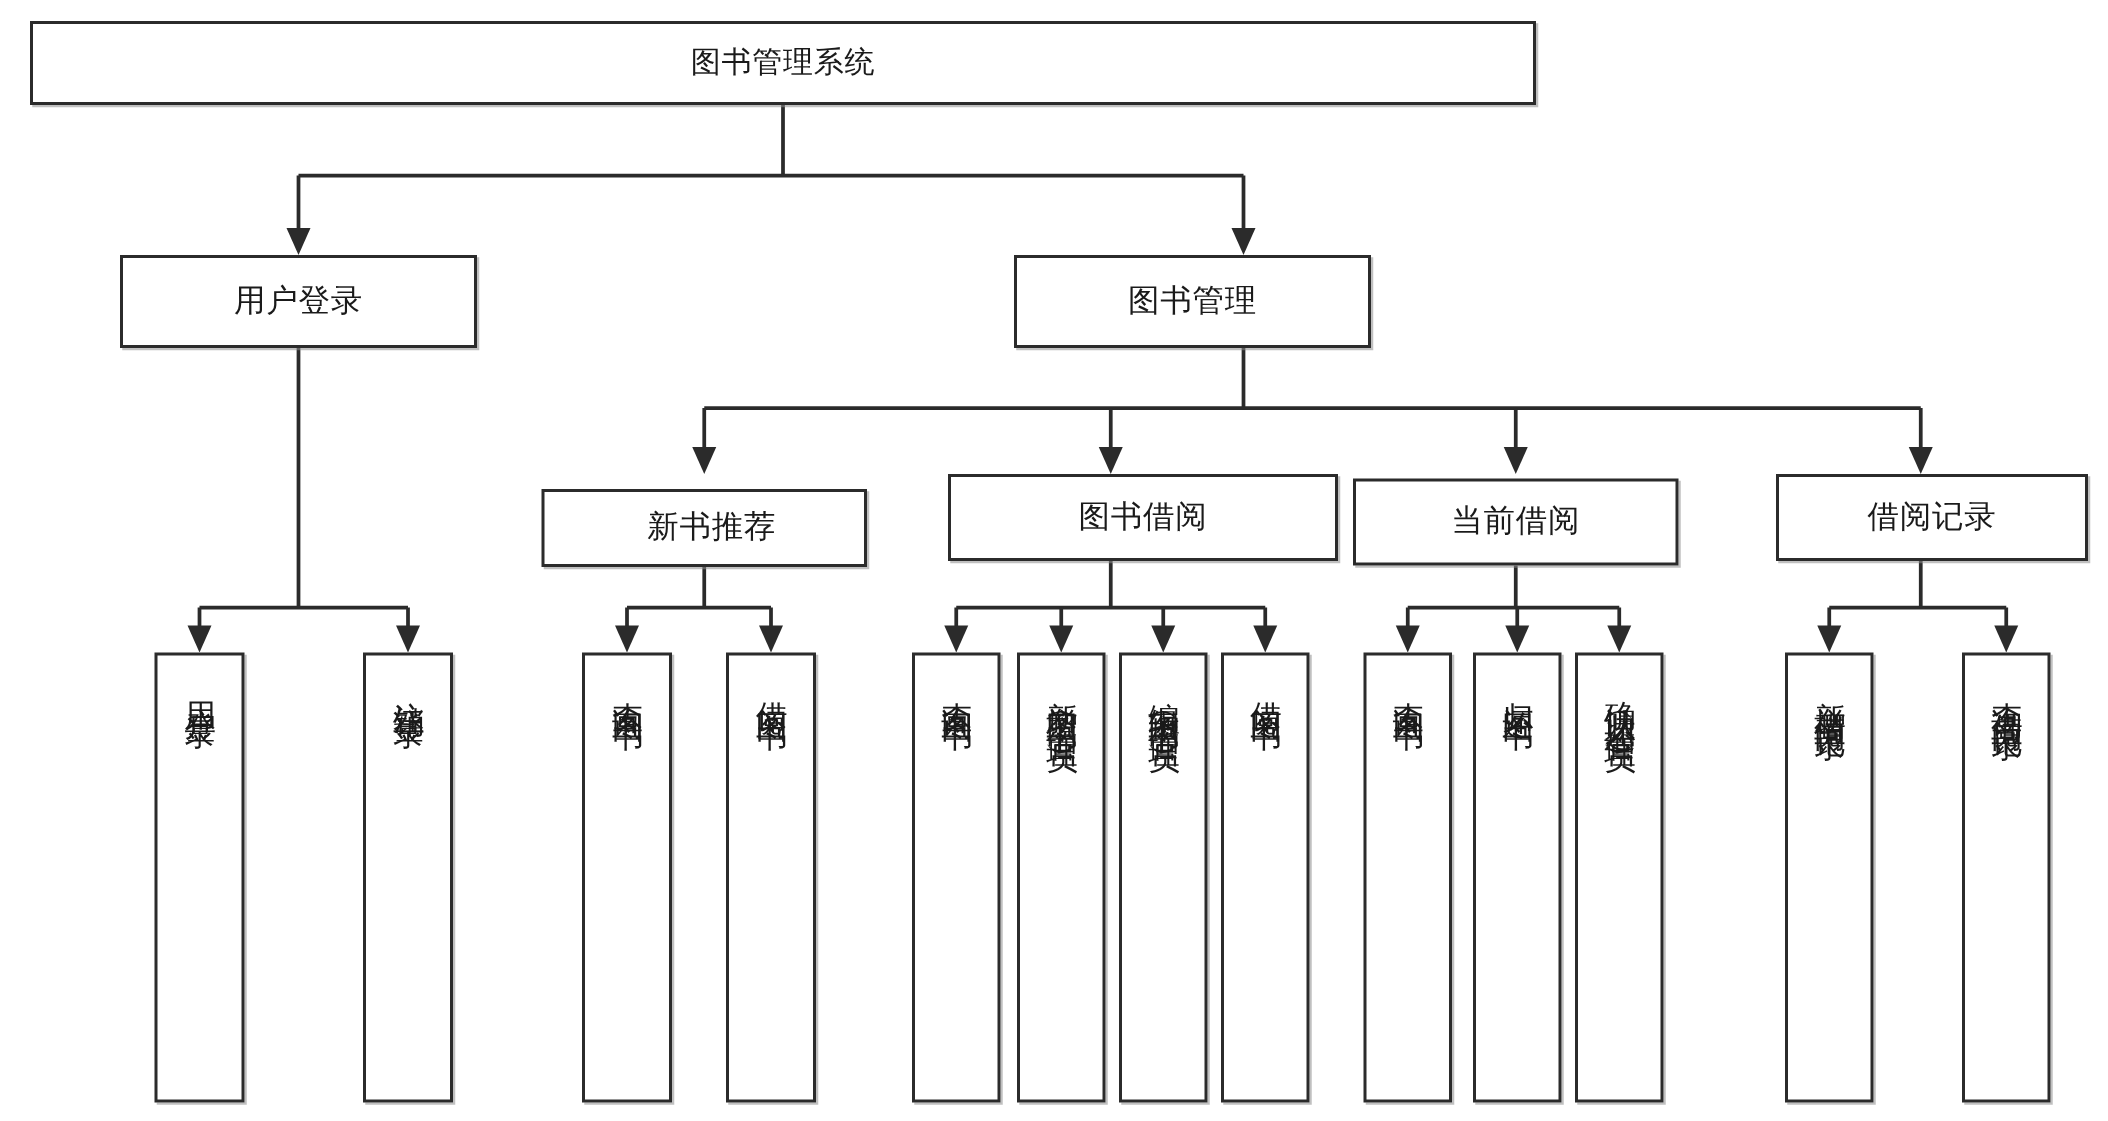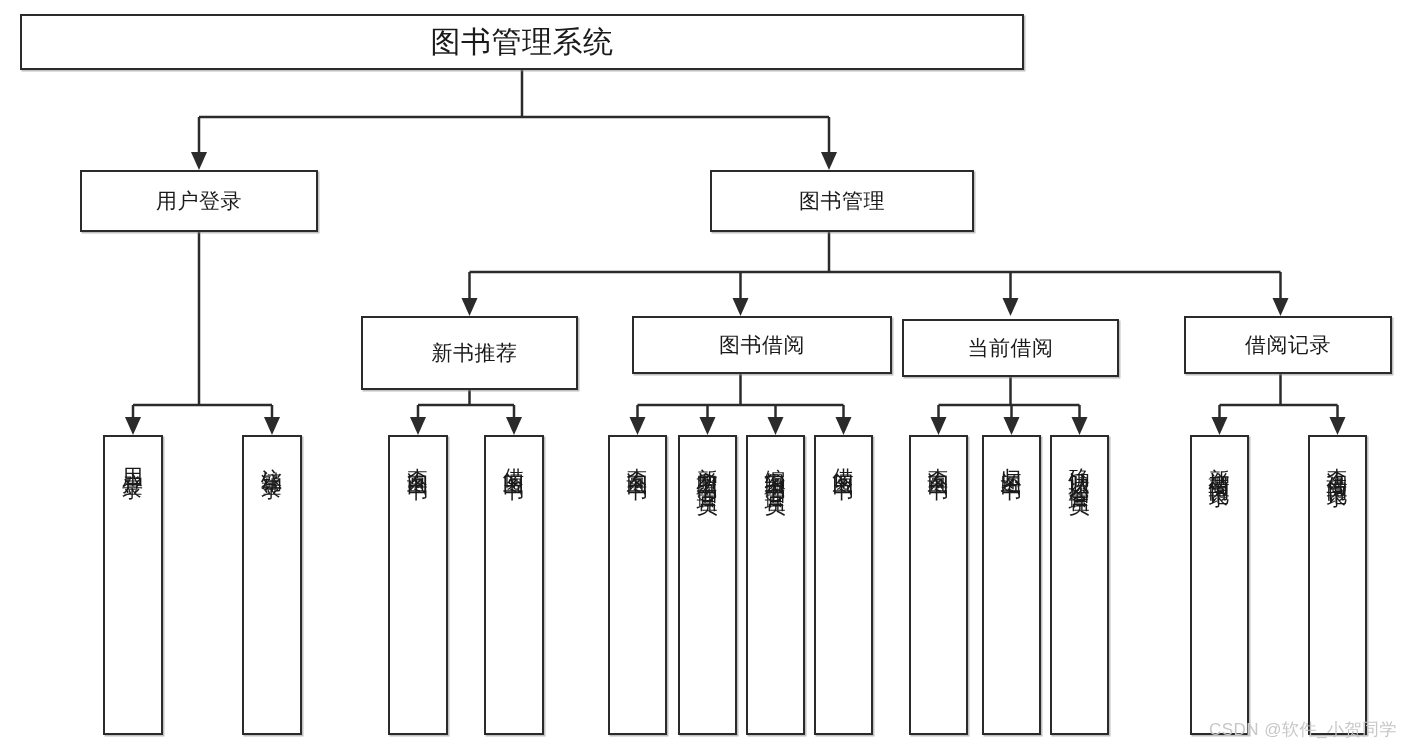--- a/index.html
+++ b/index.html
@@ -51,21 +51,21 @@
     padding-top: 14px;
   }
   .node.vert .label {
     writing-mode: vertical-rl;
     text-orientation: upright;
     font-size: 21px;
     line-height: 1.0;
     letter-spacing: 4px;
     white-space: nowrap;
   }
-  .node.root .label { font-size: 30px; }
+  .node.root .label { font-size: 20px; }
   #watermark {
     position: absolute;
     right: 8px;
     bottom: 6px;
     font-size: 17px;
     color: #c7c7c7;
     letter-spacing: 0.5px;
     user-select: none;
     white-space: nowrap;
   }
@@ -130,24 +130,24 @@
       <polygon points="1329.5,417 1345.5,417 1337.5,435" fill="#2b2b2b"></polygon>
     </svg>
 
   <div id="nodes-layer">
       <div class="node horiz root" style="left: 20px; top: 14px; width: 1004px; height: 56px;">
         <span class="label">图书管理系统</span>
       </div>
       <div class="node horiz" style="left: 80px; top: 170px; width: 238px; height: 62px;">
         <span class="label">用户登录</span>
       </div>
-      <div class="node horiz" style="left: 710px; top: 170px; width: 264px; height: 62px;">
+      <div class="node horiz" style="left: 676px; top: 170px; width: 238px; height: 62px;">
         <span class="label">图书管理</span>
       </div>
-      <div class="node horiz" style="left: 361px; top: 316px; width: 217px; height: 74px; padding-left: 10px;">
+      <div class="node horiz" style="left: 361px; top: 326px; width: 217px; height: 52px; padding-left: 10px;">
         <span class="label">新书推荐</span>
       </div>
       <div class="node horiz" style="left: 632px; top: 316px; width: 260px; height: 58px;">
         <span class="label">图书借阅</span>
       </div>
       <div class="node horiz" style="left: 902px; top: 319px; width: 217px; height: 58px;">
         <span class="label">当前借阅</span>
       </div>
       <div class="node horiz" style="left: 1140px; top: 316px; width: 208px; height: 58px; margin-left: 44px;">
         <span class="label">借阅记录</span>
@@ -186,14 +186,13 @@
         <span class="label">确认归还（管理员）</span>
       </div>
       <div class="node vert" style="left: 1190px; top: 435px; width: 59px; height: 300px;">
         <span class="label">新增借阅记录</span>
       </div>
       <div class="node vert" style="left: 1308px; top: 435px; width: 59px; height: 300px;">
         <span class="label">查询借阅记录</span>
       </div>
     </div>
 
-  <div id="watermark">CSDN @软件_小贺同学</div>
 </div>
 
 </body></html>

